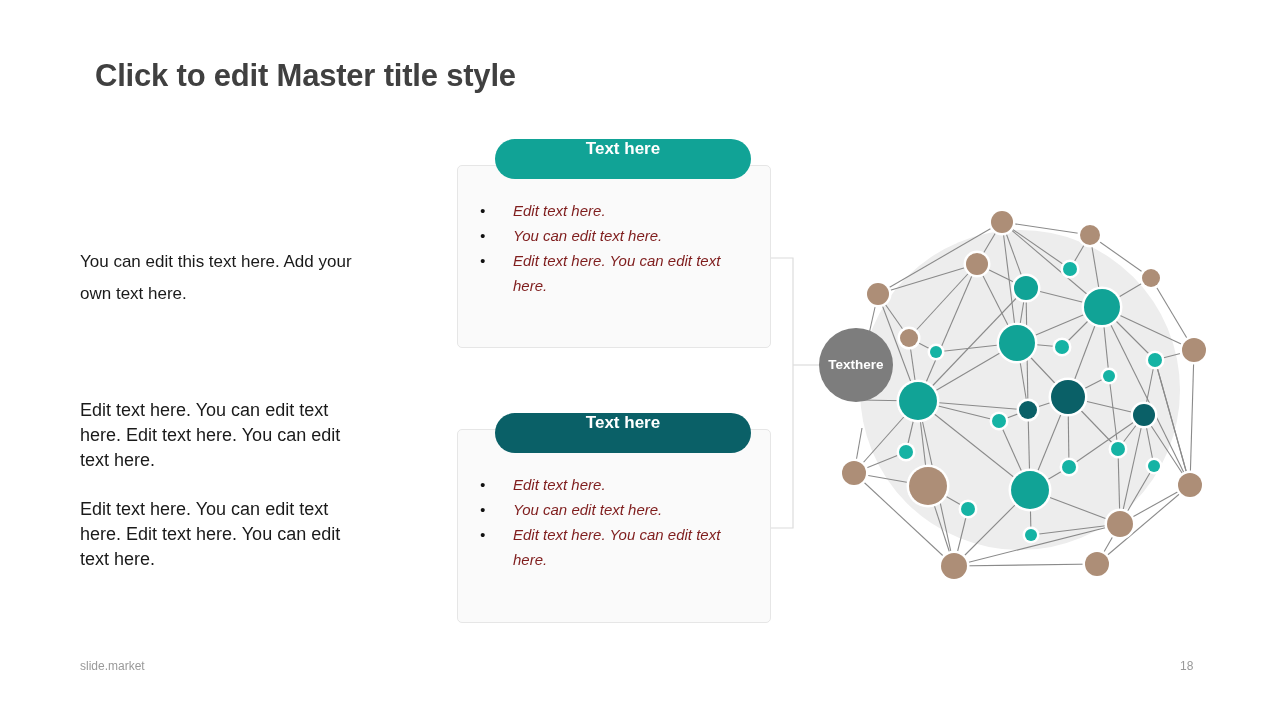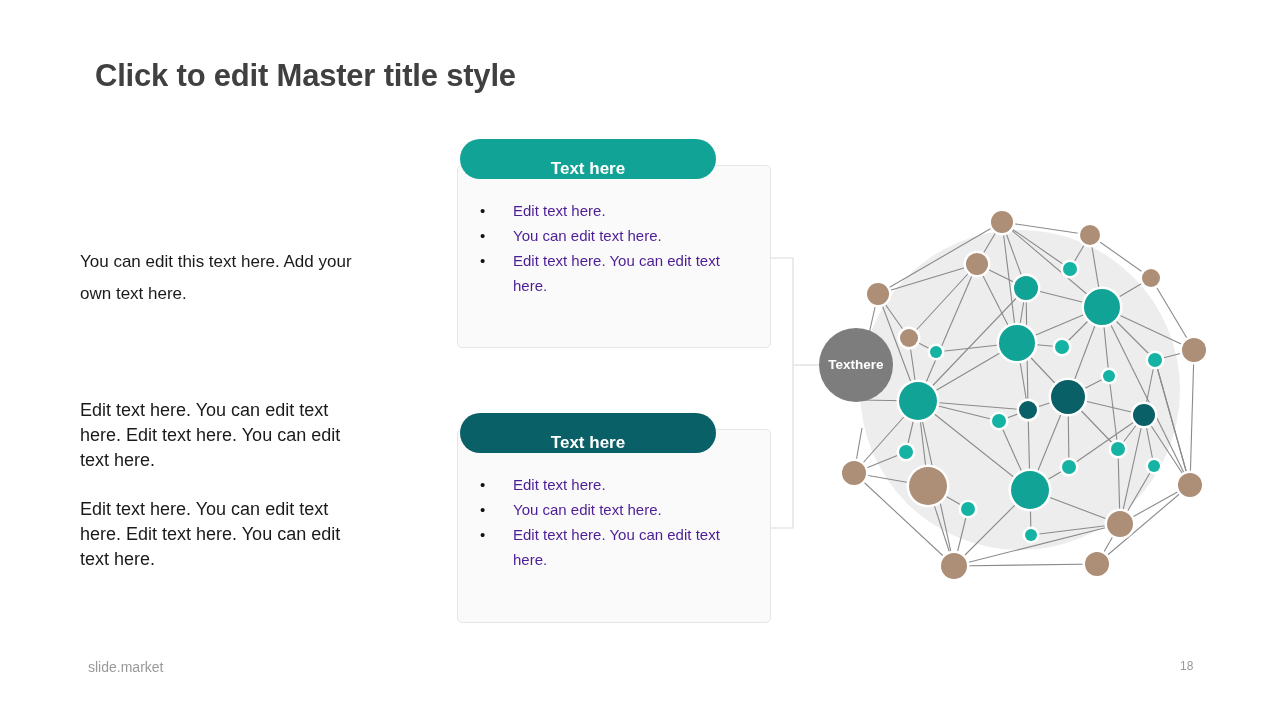--- a/index.html
+++ b/index.html
@@ -58,29 +58,29 @@
     background: #fafafa;
     border: 1px solid #e6e6e6;
     border-radius: 5px;
     box-sizing: border-box;
   }
   #card-1 { top: 165px; height: 183px; }
   #card-2 { top: 429px; height: 194px; }
 
   .card-header {
     position: absolute;
-    left: 460px;
+    left: 495px;
     width: 256px;
     height: 40px;
     border-radius: 20px;
     color: #ffffff;
     font-size: 17px;
     font-weight: bold;
     display: flex;
-    align-items: flex-end;
+    align-items: flex-start;
     justify-content: center;
   }
   #card-header-1 { top: 139px; background: #11a396; }
   #card-header-2 { top: 413px; background: #0a6067; }
 
   .bullet-list {
     position: absolute;
     left: 477px;
     width: 280px;
     list-style: none;
@@ -88,22 +88,23 @@
     padding: 0;
   }
   #bullet-list-1 { top: 198px; }
   #bullet-list-2 { top: 472px; }
 
   .bullet-list li {
     position: relative;
     padding-left: 36px;
     font-size: 15px;
     line-height: 25px;
-    color: #4c1d95;
+    color: #7f1d1d;
     margin-bottom: 0;
+    font-style: italic;
   }
   .bullet-list li::before {
     content: "\2022";
     position: absolute;
     left: 3px;
     top: 0;
     font-size: 15px;
     line-height: 25px;
     color: #111111;
   }
@@ -145,23 +146,22 @@
     align-items: center;
     justify-content: center;
     text-align: center;
   }
 
   
   #footer-brand {
     position: absolute;
     left: 80px;
     top: 659px;
-    font-size: 14px;
+    font-size: 12px;
     color: #999999;
-    margin-left: 8px;
   }
   #page-number {
     position: absolute;
     left: 1180px;
     top: 659px;
     font-size: 12px;
     color: #999999;
   }
 </style>
 </head>

